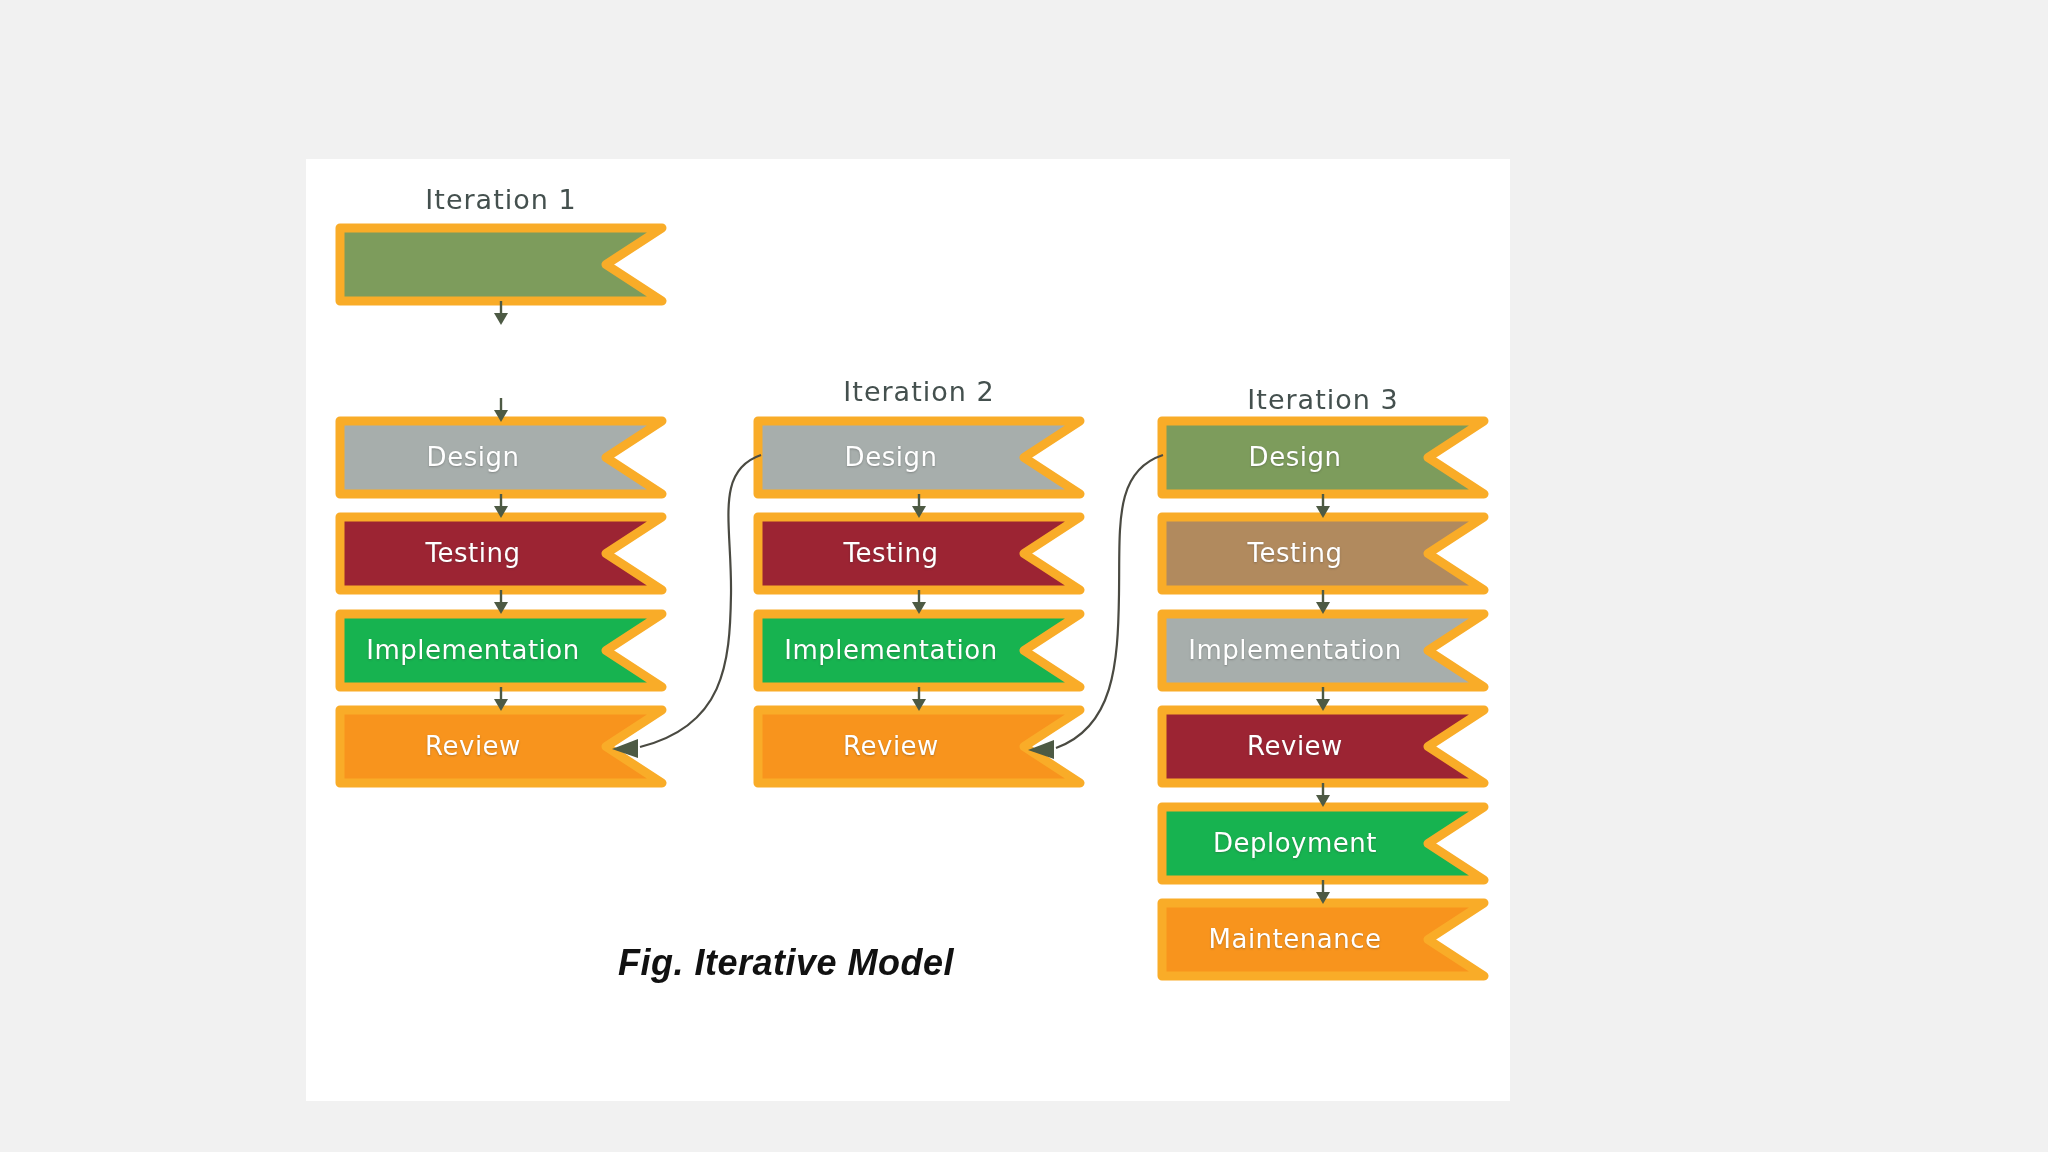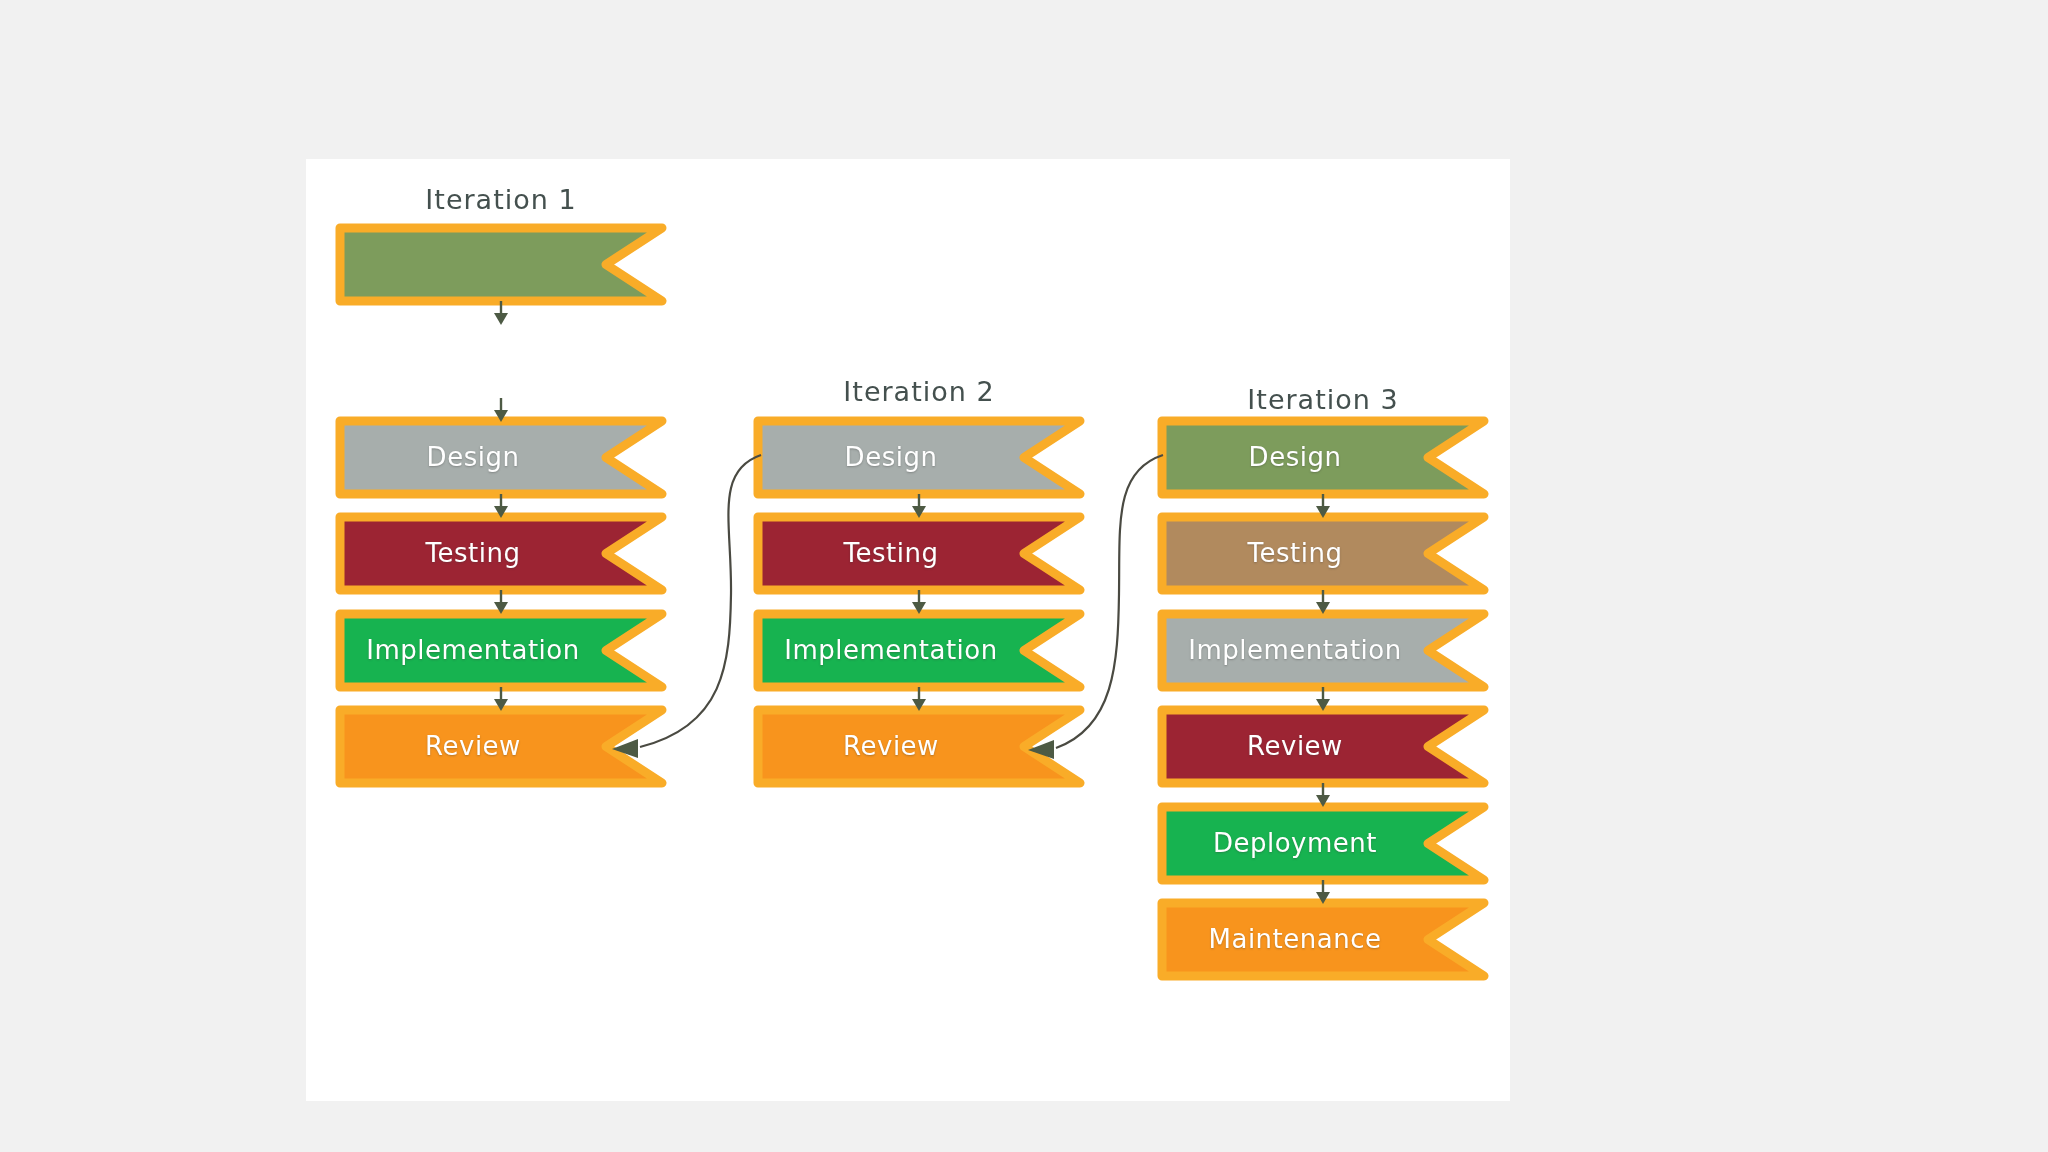--- a/index.html
+++ b/index.html
@@ -189,15 +189,16 @@
         <polygon points="1,12 15,12 8,24"></polygon>
       </svg>
 
     <svg class="curves" viewBox="0 0 1204 899">
       <path d="M 455,296 C 408,312 426,365 425,435 C 424,505 418,567 334,588"></path>
       <polygon points="306,590 332,580 332,599"></polygon>
       <path d="M 857,296 C 808,312 814,365 813,435 C 812,505 808,568 750,589"></path>
       <polygon points="722,591 748,581 748,600"></polygon>
     </svg>
 
+    <div class="caption">Fig. Iterative Model</div>
 
   </div>
 </div>
 
 </body></html>

